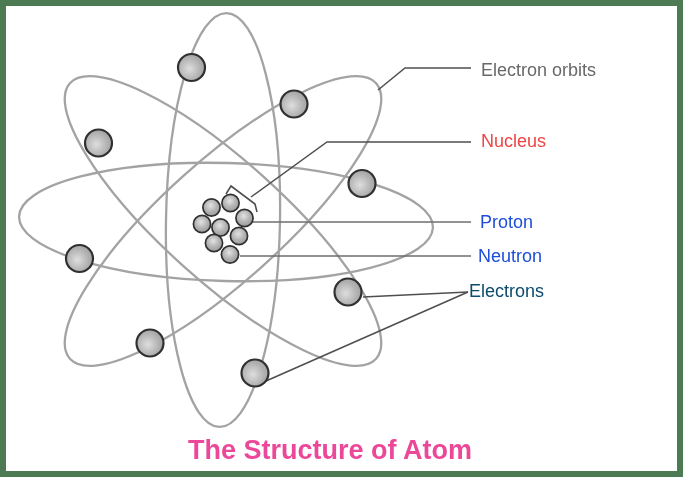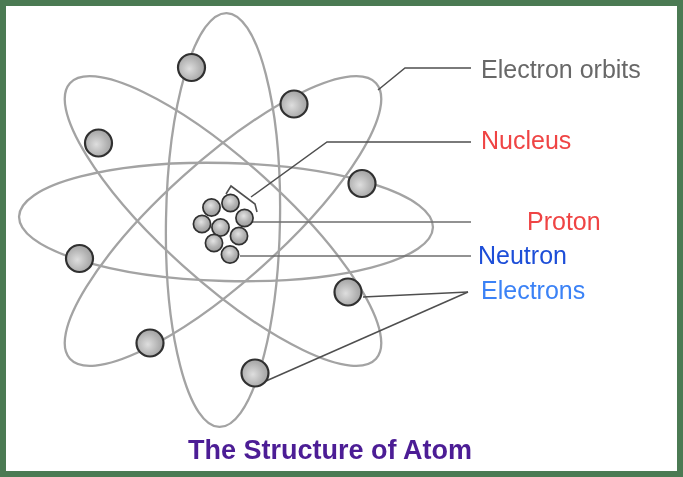--- a/index.html
+++ b/index.html
@@ -13,21 +13,21 @@
   .green-frame{
     position:absolute;inset:0;
     border:6px solid #4b7a53;
     pointer-events:none;
     z-index:5;
   }
   svg.atom{position:absolute;left:0;top:0;z-index:1;}
   .diagram-label{
     position:absolute;
     transform:translateY(-52%);
-    font-size:25px;
+    font-size:18px;
     line-height:1;
     white-space:nowrap;
     z-index:2;
     color:#686868;
   }
   .caption{
     position:absolute;
     left:330px;top:450px;
     transform:translate(-50%,-50%);
     font-size:27px;
@@ -80,20 +80,20 @@
       <circle cx="98.5" cy="143" r="13.5" fill="url(#electronGrad)" stroke="#303030" stroke-width="2.2"></circle>
       <circle cx="362" cy="183.5" r="13.5" fill="url(#electronGrad)" stroke="#303030" stroke-width="2.2"></circle>
       <circle cx="79.5" cy="258.5" r="13.5" fill="url(#electronGrad)" stroke="#303030" stroke-width="2.2"></circle>
       <circle cx="150" cy="343" r="13.5" fill="url(#electronGrad)" stroke="#303030" stroke-width="2.2"></circle>
       <circle cx="255" cy="373" r="13.5" fill="url(#electronGrad)" stroke="#303030" stroke-width="2.2"></circle>
       <circle cx="348" cy="292" r="13.5" fill="url(#electronGrad)" stroke="#303030" stroke-width="2.2"></circle>
     </svg>
 
   <span class="diagram-label" style="left: 481px; top: 70px; color: rgb(104, 104, 104);">Electron orbits</span>
   <span class="diagram-label" style="left: 481px; top: 141px; color: #ef4444;">Nucleus</span>
-  <span class="diagram-label" style="left: 480px; top: 222px; color: #ef4444; margin-left: 47px;">Proton</span>
+  <span class="diagram-label" style="left: 480px; top: 222px; color: #1d4ed8;">Proton</span>
   <span class="diagram-label" style="left: 478px; top: 256px; color: #1d4ed8;">Neutron</span>
-  <span class="diagram-label" style="left: 481px; top: 291px; color: #3b82f6;">Electrons</span>
+  <span class="diagram-label" style="left: 469px; top: 291px; color: #0c4a6e;">Electrons</span>
 
-  <div class="caption" style="color: #4c1d95;">The Structure of Atom</div>
+  <div class="caption" style="color: #ec4899;">The Structure of Atom</div>
 
   <div class="green-frame" style="border-color: rgb(75, 122, 83);"></div>
 </div>
 
 </body></html>

